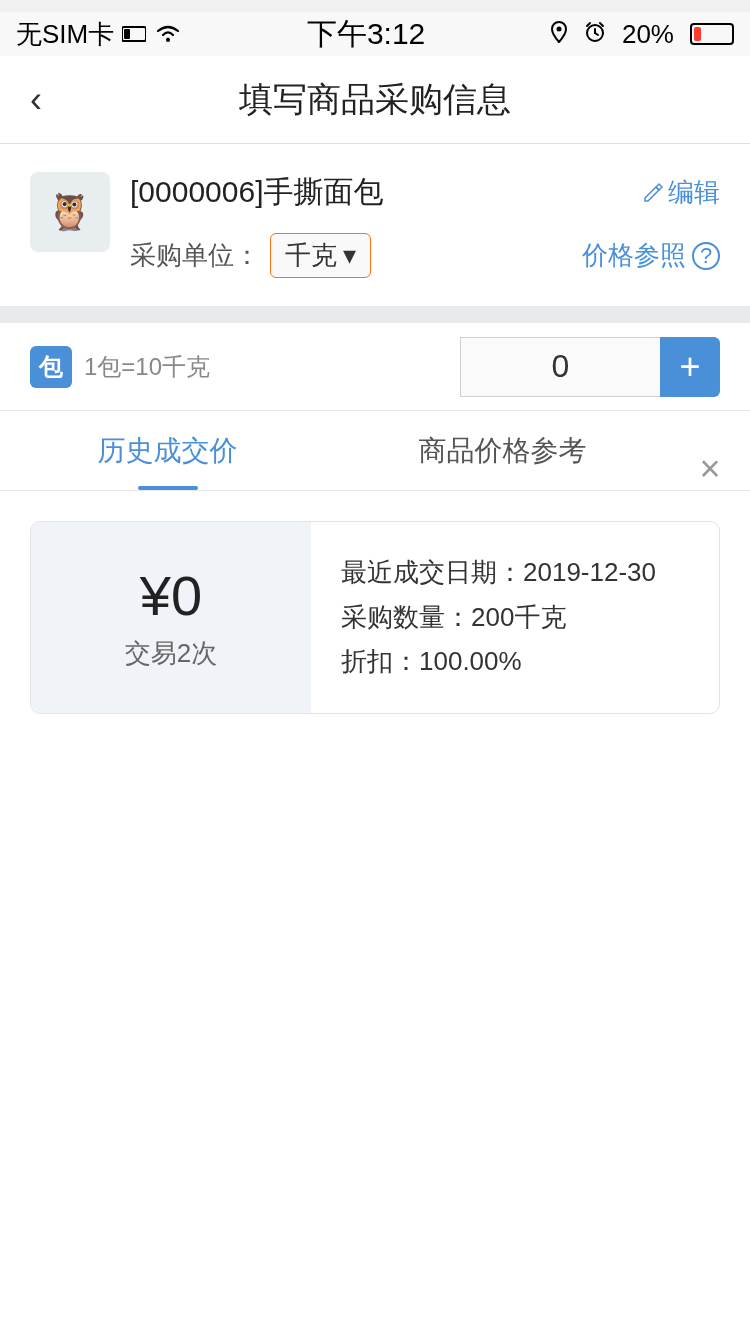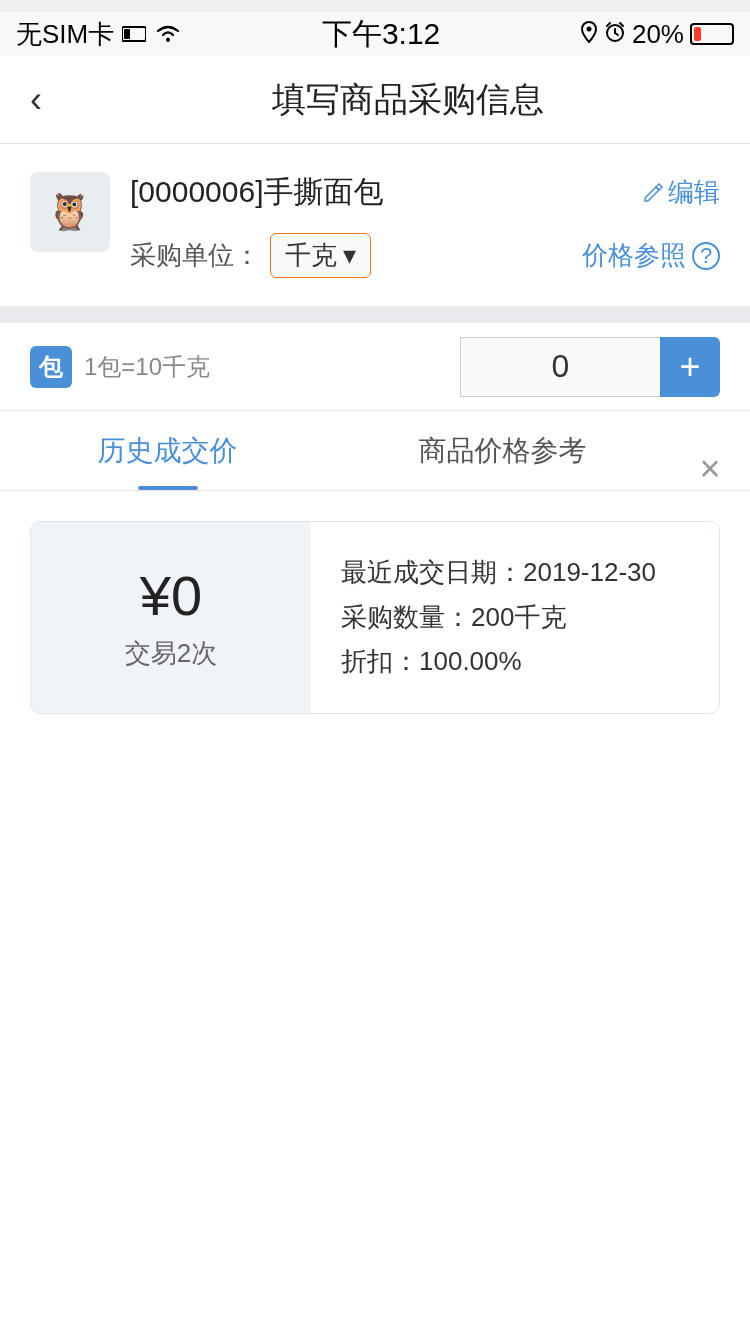--- a/index.html
+++ b/index.html
@@ -33,21 +33,21 @@
       color: #000;
     }
     .status-center {
       font-size: 30px;
       font-weight: 500;
       color: #000;
     }
     .status-right {
       display: flex;
       align-items: center;
-      gap: 6px;
+      gap: 16px;
       font-size: 26px;
       color: #000;
     }
     .battery-icon {
       display: inline-flex;
       align-items: center;
     }
     .battery-body {
       width: 44px;
       height: 22px;
@@ -81,21 +81,20 @@
       color: #333;
       cursor: pointer;
     }
     .nav-title {
       position: absolute;
       left: 50%;
       transform: translateX(-50%);
       font-size: 34px;
       font-weight: 500;
       color: #222;
-      margin-left: 33px;
     }
 
     
     .product-card {
       background: #ffffff;
       padding: 28px 30px;
       margin: 0;
       border-bottom: 1px solid #e8e8e8;
     }
     .product-header {

